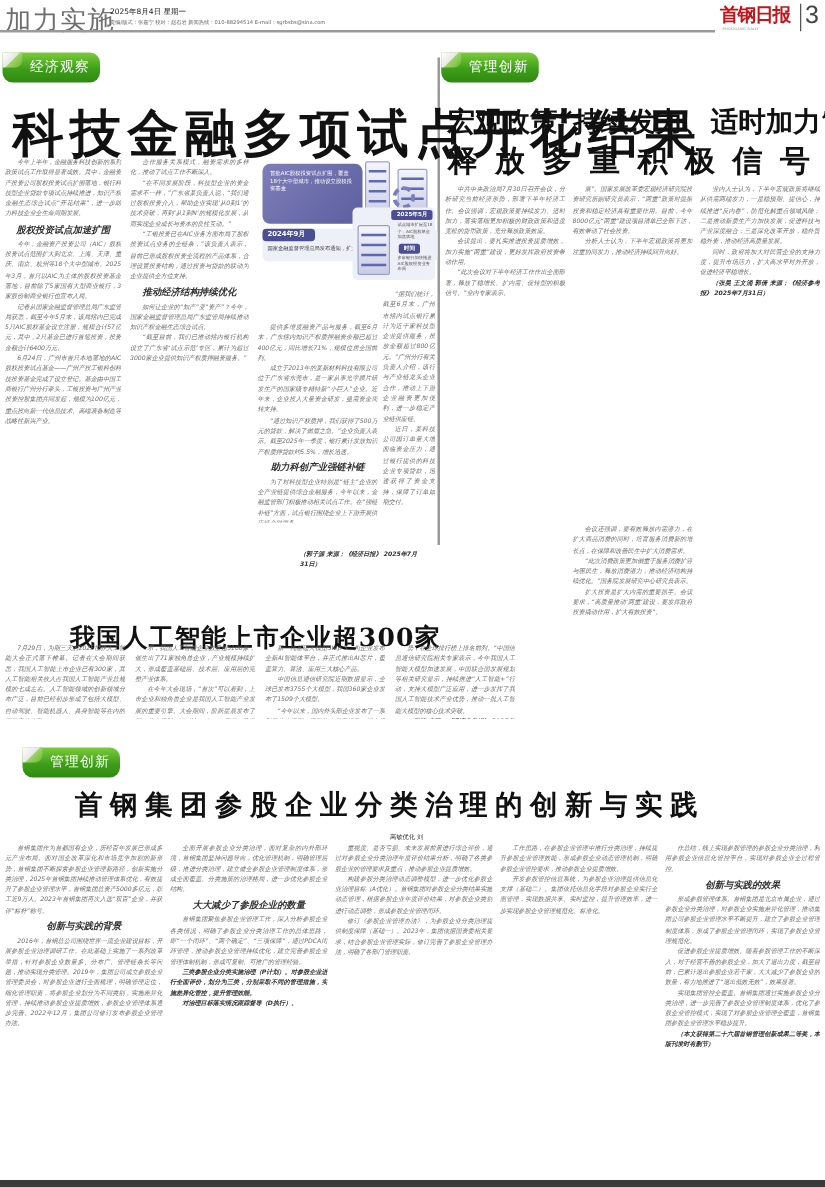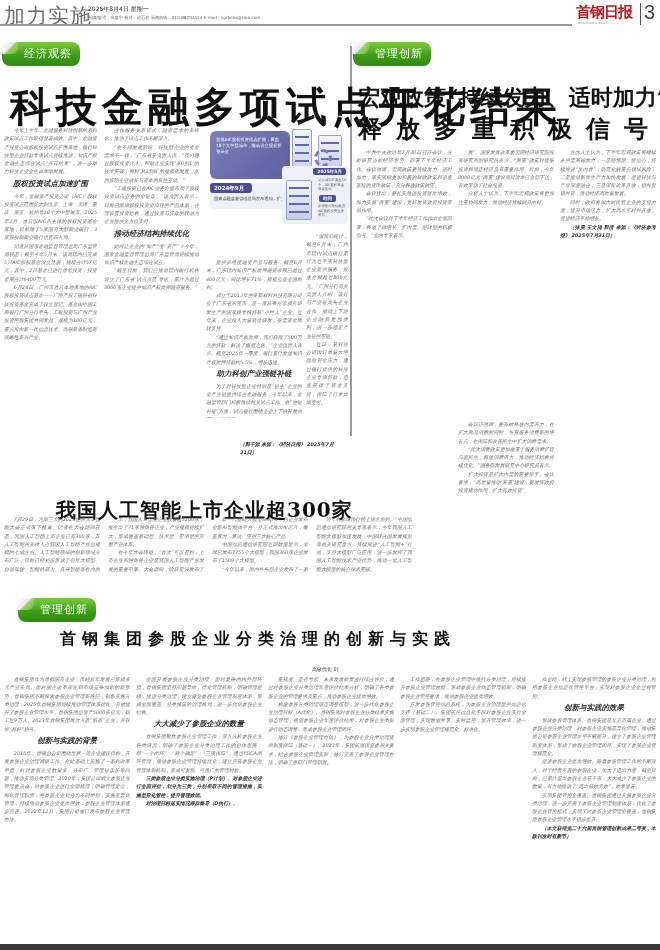--- a/index.html
+++ b/index.html
@@ -24,21 +24,21 @@
   .tag::before { content: ""; position: absolute; left: 0; top: 0; width: 16px; height: 12px;
                  background: linear-gradient(135deg, #ffffff 0%, #e8e8e8 48%, #9fd46a 52%, #6ab62e 100%);
                  border-radius: 0 0 6px 0; }
 
   
   .h-main { position: absolute; font-weight: bold; color: #111; white-space: nowrap; }
   .h1 { left: 10px; top: 80px; font-size: 41px; letter-spacing: 5px; font-family: "DejaVu Sans", sans-serif; }
   .h2a { left: 358px; top: 83px; font-size: 22px; font-family: "DejaVu Serif", serif; letter-spacing: 0; }
   .h2b { left: 358px; top: 113px; font-size: 24px; font-family: "DejaVu Serif", serif; letter-spacing: 14px; }
   .h3 { left: 56px; top: 497px; font-size: 20px; font-family: "DejaVu Serif", serif; letter-spacing: 1px; }
-  .h4 { left: 60px; top: 629px; font-size: 16px; font-family: "DejaVu Serif", serif; letter-spacing: 6px; }
+  .h4 { left: 60px; top: 629px; font-size: 22px; font-family: "DejaVu Serif", serif; letter-spacing: 6px; }
   .byline { position: absolute; left: 312px; top: 666px; font-size: 5px; color: #333; }
 
   
   .col { position: absolute; font-size: 4.9px; line-height: 8.3px; color: #6a6a6a; text-align: justify; overflow: hidden; font-style: italic; }
   .col p { text-indent: 2em; }
   .sub { font-size: 7.5px; line-height: 16px; color: #333; text-align: center; font-weight: bold; }
   .bold-lead { color: #333; font-weight: bold; }
   .credit { color: #333; font-weight: bold; }
 
   

